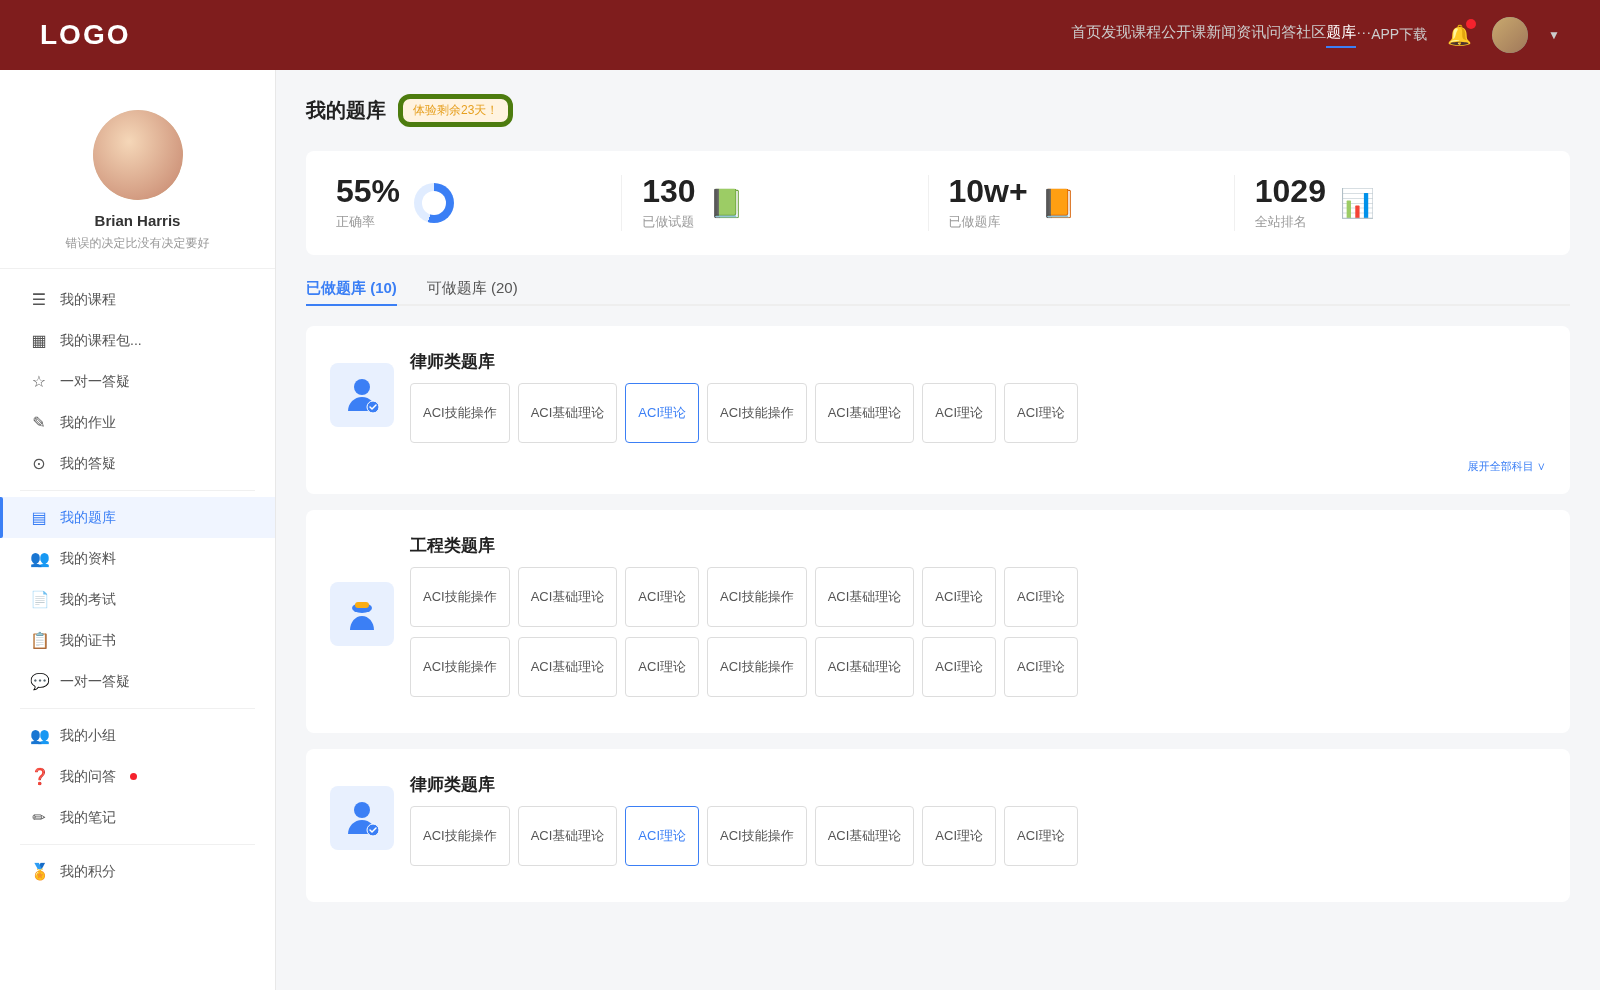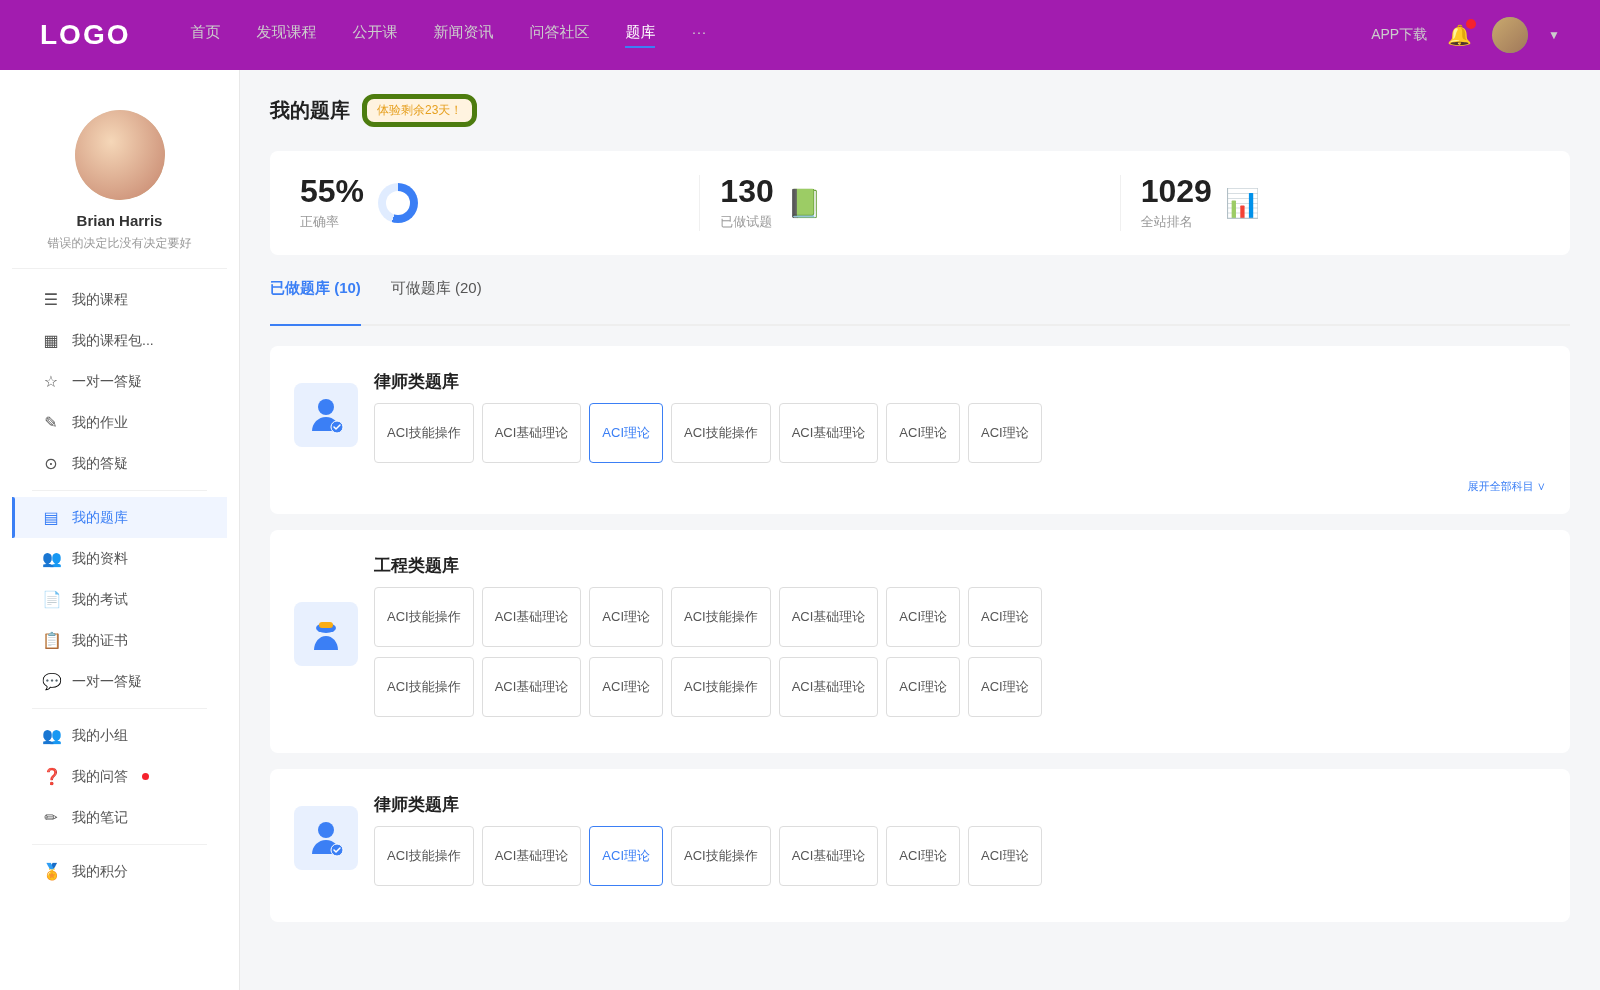--- a/index.html
+++ b/index.html
@@ -1,39 +1,39 @@
 <!DOCTYPE html>
 <html><head>
   <meta charset="utf-8">
   <style>
     * { box-sizing: border-box; margin: 0; padding: 0; }
     body { font-family: 'PingFang SC', 'Microsoft YaHei', sans-serif; background: #f0f2f5; min-height: 990px; }
 
     
     .navbar {
-      background: #a21caf;
+      background: #7f1d1d;
       height: 70px;
       display: flex;
       align-items: center;
       padding: 0 40px;
       color: #fff;
       position: relative;
       z-index: 10;
     }
     .navbar-logo {
       font-size: 28px;
       font-weight: bold;
       letter-spacing: 2px;
       margin-right: 60px;
       color: #fff;
     }
     .navbar-nav {
       display: flex;
-      gap: 36px;
       flex: 1;
+      justify-content: flex-end;
     }
     .navbar-nav-item {
       font-size: 15px;
       color: #ccc;
       cursor: pointer;
       padding-bottom: 4px;
     }
     .navbar-nav-item.active {
       color: #fff;
       border-bottom: 2px solid #3b7ff5;
@@ -86,24 +86,24 @@
     }
 
     
     .page-layout {
       display: flex;
       height: calc(990px - 70px);
     }
 
     
     .sidebar {
-      width: 240px;
+      width: 276px;
       background: #fff;
       min-height: 100%;
-      padding: 20px 12px;
+      padding: 20px 0;
       flex-shrink: 0;
       border-right: 1px solid #e8e8e8;
       overflow-y: auto;
     }
     .profile-section {
       display: flex;
       flex-direction: column;
       align-items: center;
       padding: 20px 20px 16px;
       border-bottom: 1px solid #f0f0f0;
@@ -246,21 +246,21 @@
 
     
     .tabs-row {
       display: flex;
       gap: 30px;
       margin-bottom: 20px;
       border-bottom: 2px solid #eee;
     }
     .tab-item {
       font-size: 15px;
-      padding-bottom: 26px;
+      padding-bottom: 6px;
       cursor: pointer;
       color: #555;
       position: relative;
     }
     .tab-item.active {
       color: #3b7ff5;
       font-weight: 600;
     }
     .tab-item.active::after {
       content: '';
@@ -471,20 +471,27 @@
         </div>
         <div class="stat-item">
           <div class="stat-text">
             <div class="stat-value">130</div>
             <div class="stat-label">已做试题</div>
           </div>
           <div style="font-size:28px;color:#52c41a;">📗</div>
         </div>
         <div class="stat-item">
           <div class="stat-text">
+            <div class="stat-value">10w+</div>
+            <div class="stat-label">已做题库</div>
+          </div>
+          <div style="font-size:28px;color:#faad14;">📙</div>
+        </div>
+        <div class="stat-item">
+          <div class="stat-text">
             <div class="stat-value">1029</div>
             <div class="stat-label">全站排名</div>
           </div>
           <div style="font-size:28px;color:#f5222d;">📊</div>
         </div>
       </div>
 
     <div class="tabs-row" id="tabs-container">
     <div class="tab-item active">已做题库 (10)</div>
         <div class="tab-item">可做题库 (20)</div>

